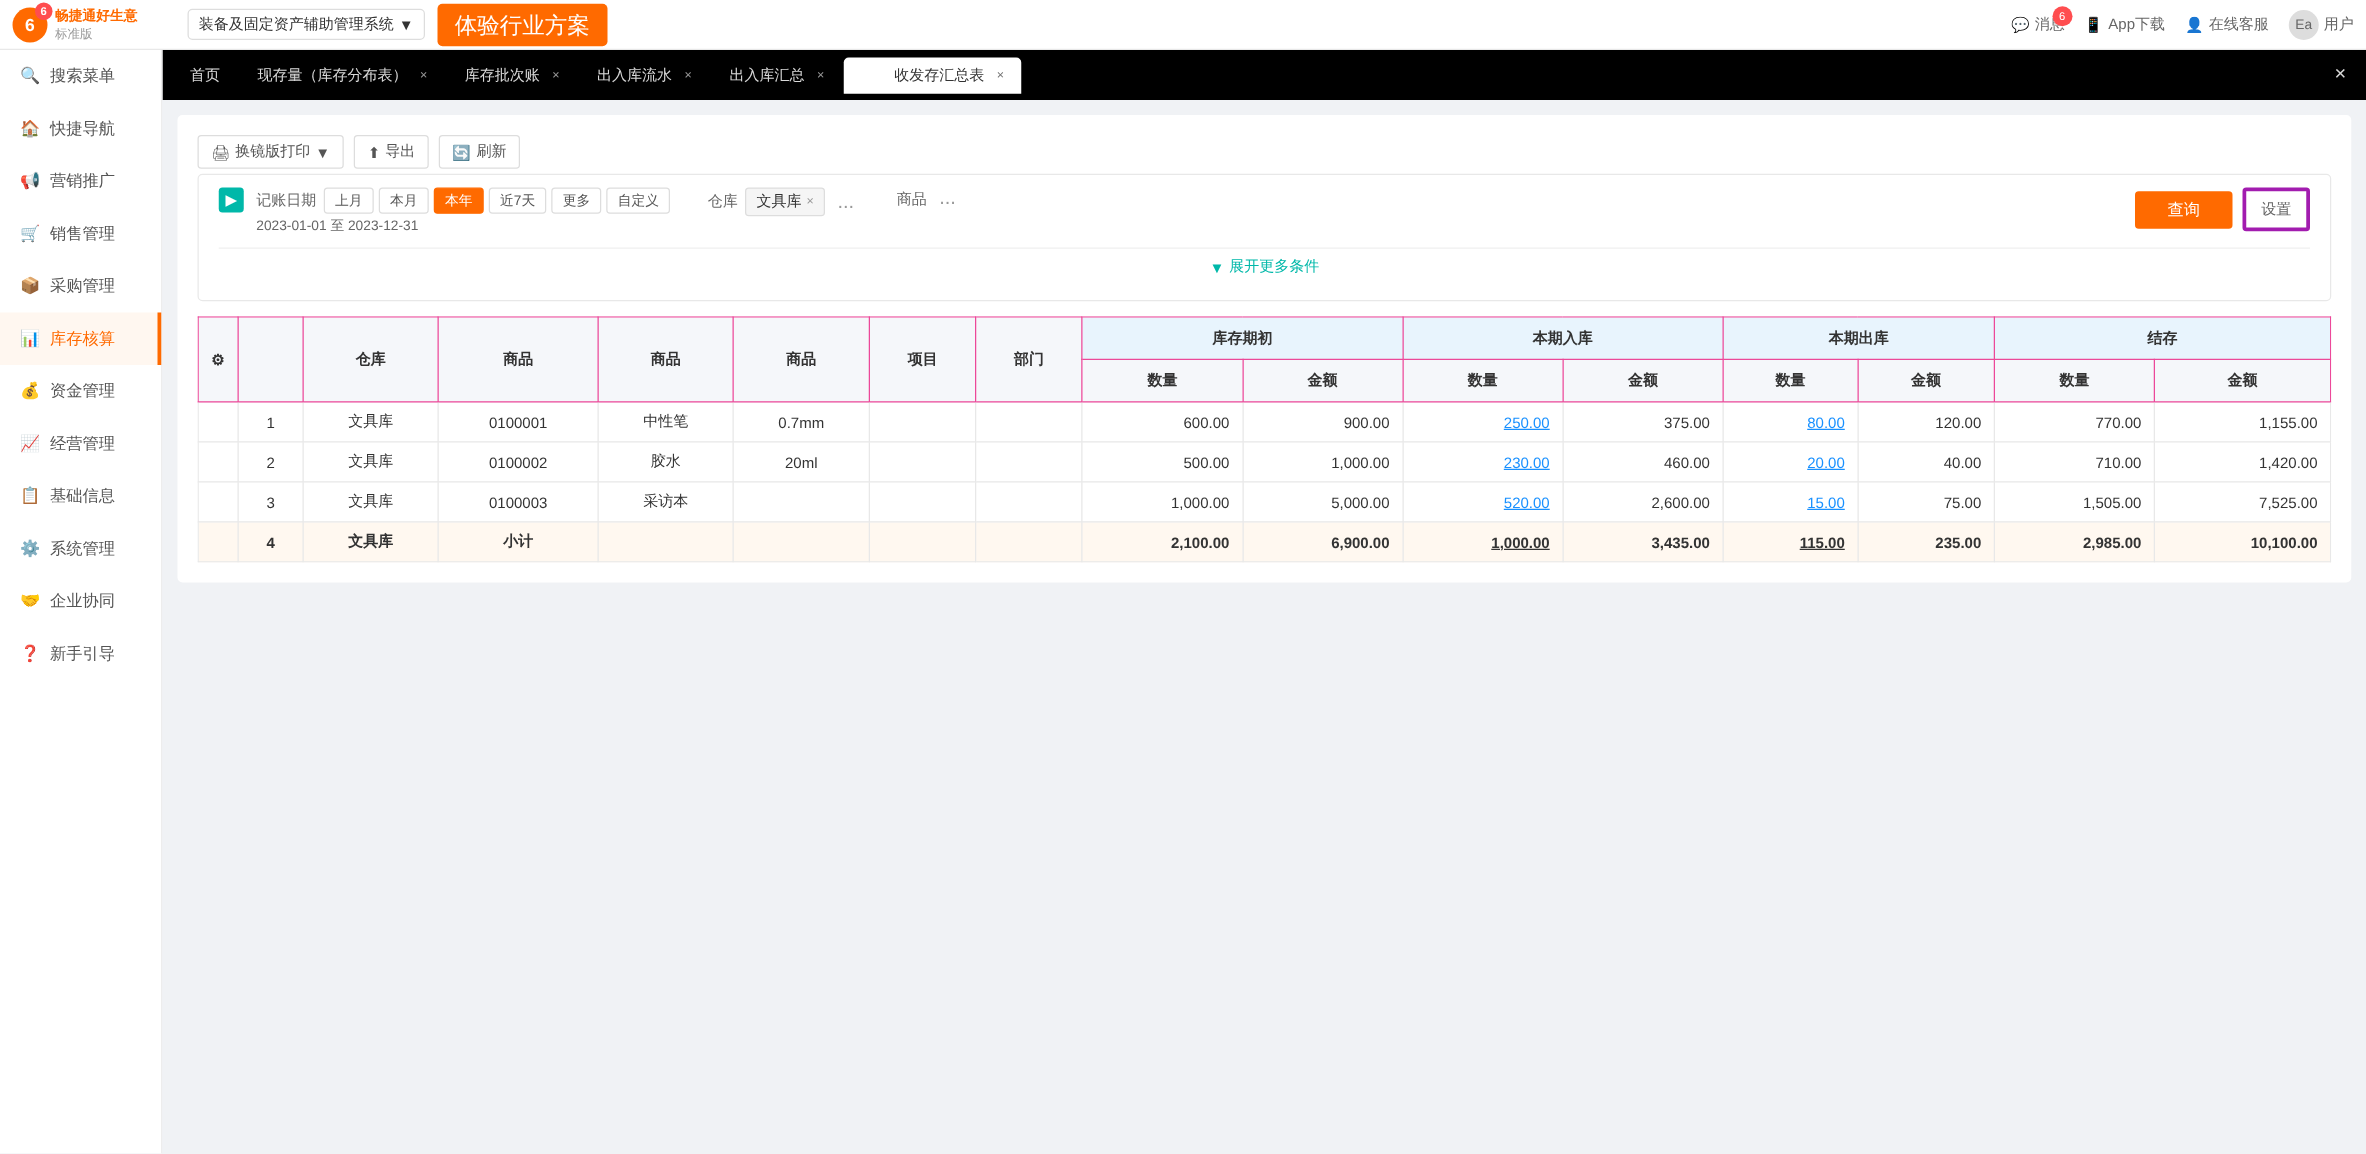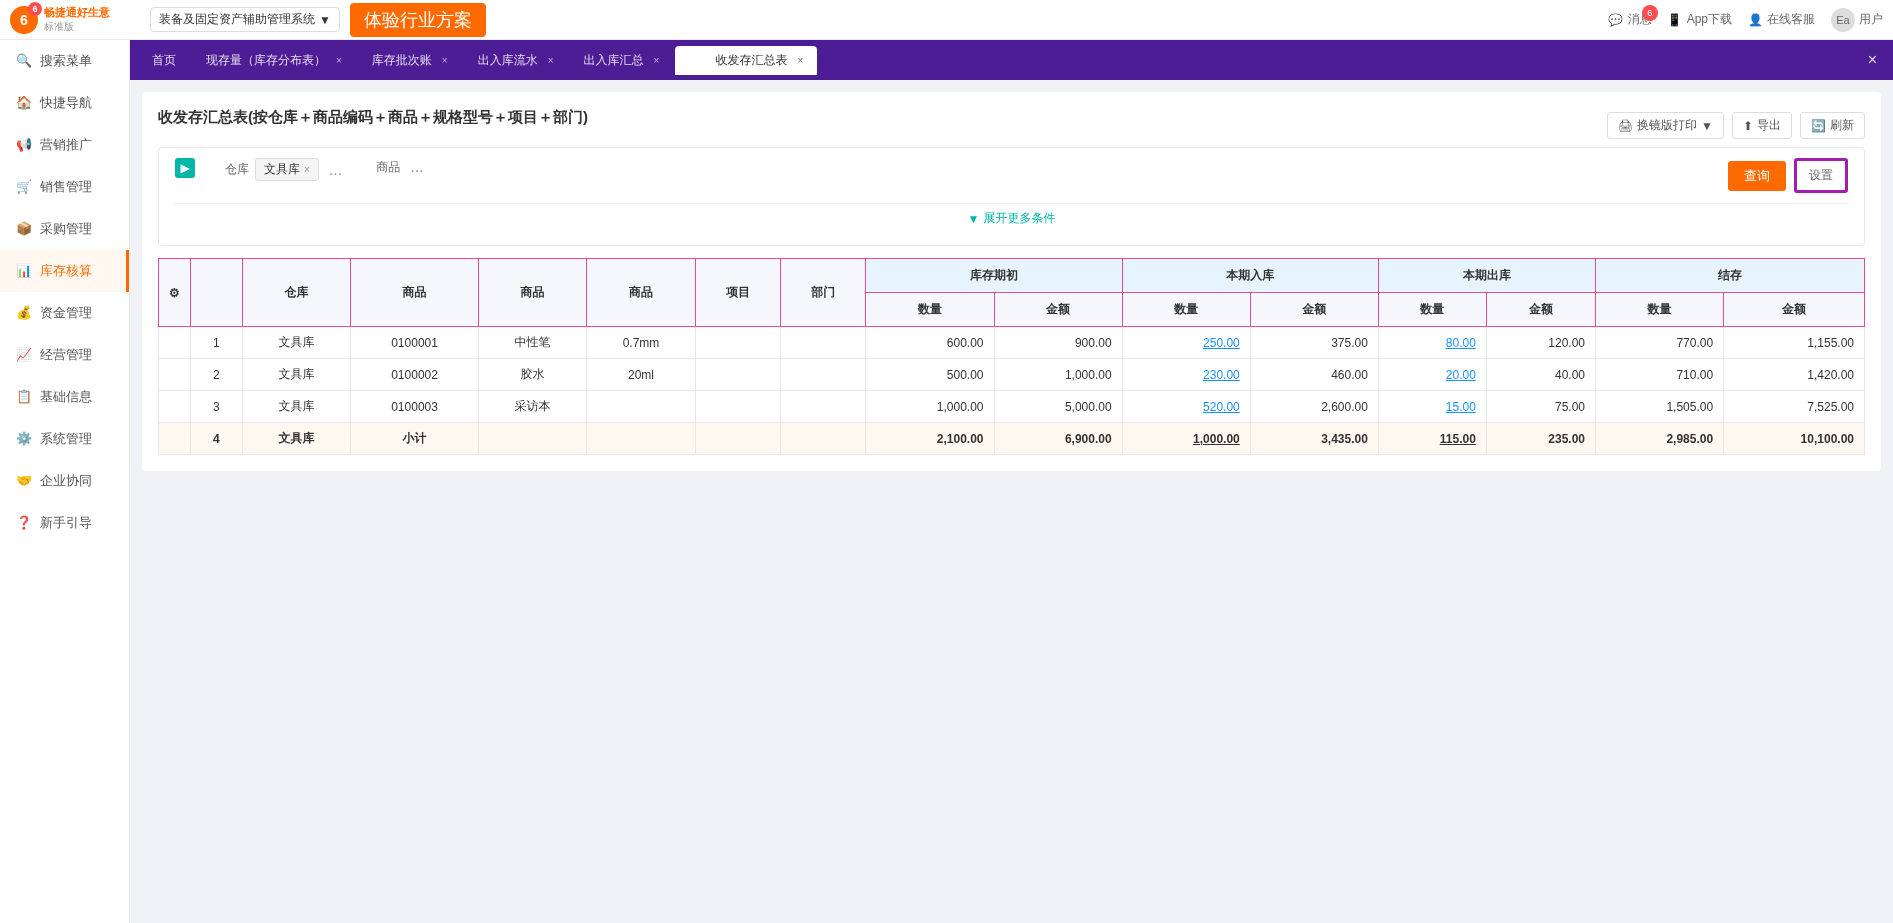--- a/index.html
+++ b/index.html
@@ -33,41 +33,41 @@
     
     .sidebar { width: 130px; background: #fff; border-right: 1px solid #e8e8e8; display: flex; flex-direction: column; flex-shrink: 0; }
     .sidebar-item { display: flex; align-items: center; gap: 8px; padding: 12px 16px; cursor: pointer; color: #555; font-size: 13px; transition: background 0.2s; }
     .sidebar-item.active { background: #fff7f0; color: #ff6a00; border-right: 3px solid #ff6a00; }
     .sidebar-icon { width: 16px; height: 16px; display: inline-block; }
 
     
     .content-area { flex: 1; display: flex; flex-direction: column; overflow: hidden; background: #f0f2f5; }
 
     
-    .tab-bar { height: 40px; background: #4c1d95; display: flex; align-items: center; padding: 0 8px; gap: 2px; flex-shrink: 0; }
+    .tab-bar { height: 40px; background: #000000; display: flex; align-items: center; padding: 0 8px; gap: 2px; flex-shrink: 0; }
     .tab { display: flex; align-items: center; gap: 6px; padding: 6px 14px; border-radius: 4px 4px 0 0; cursor: pointer; font-size: 12px; color: rgba(255,255,255,0.85); background: transparent; white-space: nowrap; }
     .tab.active { background: #fff; color: #333; padding-left: 40px; }
     .tab-close { font-size: 10px; color: inherit; cursor: pointer; opacity: 0.7; margin-left: 4px; }
     .tab-bar-close { margin-left: auto; color: rgba(255,255,255,0.85); cursor: pointer; font-size: 16px; padding: 0 8px; }
 
     
     .page-content { flex: 1; overflow: auto; padding: 12px; background: #f0f2f5; }
     .page-card { background: #fff; border-radius: 4px; padding: 16px; }
 
     
     .page-title { font-size: 15px; font-weight: bold; color: #333; margin-bottom: 16px; }
     .filter-label { color: #666; font-size: 12px; white-space: nowrap; }
     .date-shortcuts { display: flex; align-items: center; gap: 4px; }
     .date-btn { padding: 2px 8px; border: 1px solid #ddd; border-radius: 3px; cursor: pointer; font-size: 11px; color: #555; background: #fff; }
     .date-btn.active { background: #ff6a00; color: #fff; border-color: #ff6a00; }
     .date-range { font-size: 11px; color: #666; margin-top: 2px; display: block; }
     .warehouse-tag { display: flex; align-items: center; gap: 4px; background: #f5f5f5; border: 1px solid #ddd; border-radius: 3px; padding: 2px 8px; font-size: 12px; }
     .tag-remove { cursor: pointer; color: #999; font-size: 10px; }
     .dots-btn { cursor: pointer; color: #999; font-size: 16px; padding: 0 4px; }
-    .query-btn { background: #ff6a00; color: #fff; border: none; padding: 6px 16px; border-radius: 3px; cursor: pointer; font-size: 13px; }
+    .query-btn { background: #ff6a00; color: #fff; border: none; padding: 6px 26px; border-radius: 3px; cursor: pointer; font-size: 13px; }
     .setting-btn { background: #fff; color: #666; border: 3px solid #a21caf; padding: 6px 12px; border-radius: 3px; cursor: pointer; font-size: 12px; }
 
     
     .expand-bar { display: flex; align-items: center; justify-content: center; padding: 6px; cursor: pointer; color: #00b8a9; font-size: 12px; gap: 4px; border-top: 1px solid #f0f0f0; margin-bottom: 12px; }
     .print-btn { display: flex; align-items: center; gap: 4px; border: 1px solid #ddd; padding: 4px 10px; border-radius: 3px; cursor: pointer; font-size: 12px; color: #555; background: #fff; }
     .export-btn { display: flex; align-items: center; gap: 4px; border: 1px solid #ddd; padding: 4px 10px; border-radius: 3px; cursor: pointer; font-size: 12px; color: #555; background: #fff; }
     .refresh-btn { display: flex; align-items: center; gap: 4px; border: 1px solid #ddd; padding: 4px 10px; border-radius: 3px; cursor: pointer; font-size: 12px; color: #555; background: #fff; }
 
     
     .data-table { width: 100%; border-collapse: collapse; font-size: 12px; }
@@ -217,21 +217,20 @@
         <span>收发存汇总表</span>
         <span class="tab-close">×</span>
       </div>
       <div class="tab-bar-close">×</div>
     </div>
 
     <div class="page-content">
       <div class="page-card">
 
         <div class="header-top-row">
-          <div class="page-title">收发存汇总表(按仓库＋商品编码＋商品＋规格型号＋项目＋部门)</div>
           <div style="display:flex;align-items:center;gap:8px;">
             <button class="print-btn" style="display:flex;align-items:center;gap:4px;border:1px solid #ddd;padding:4px 10px;border-radius:3px;cursor:pointer;font-size:12px;color:#555;background:#fff;">
               <span>🖨</span>
               <span>换镜版打印</span>
               <span>▼</span>
             </button>
             <button class="export-btn" style="display:flex;align-items:center;gap:4px;border:1px solid #ddd;padding:4px 10px;border-radius:3px;cursor:pointer;font-size:12px;color:#555;background:#fff;">
               <span>⬆</span>
               <span>导出</span>
             </button>
@@ -240,20 +239,34 @@
               <span>刷新</span>
             </button>
           </div>
         </div>
 
         <div class="filter-wrapper">
           <div class="filter-line">
 
             <div class="expand-icon">▶</div>
 
+            <div style="display:flex;flex-direction:column;">
+              <div style="display:flex;align-items:center;gap:6px;">
+                <span class="filter-label">记账日期</span>
+                <div class="date-shortcuts">
+                  <button class="date-btn">上月</button>
+                  <button class="date-btn">本月</button>
+                  <button class="date-btn active">本年</button>
+                  <button class="date-btn">近7天</button>
+                  <button class="date-btn">更多</button>
+                  <button class="date-btn">自定义</button>
+                </div>
+              </div>
+              <span class="date-range">2023-01-01 至 2023-12-31</span>
+            </div>
 
             <div style="display:flex;align-items:center;gap:6px;margin-left:20px;">
               <span class="filter-label">仓库</span>
               <div class="warehouse-tag">
                 <span>文具库</span>
                 <span class="tag-remove">×</span>
               </div>
               <span class="dots-btn">...</span>
             </div>
 

